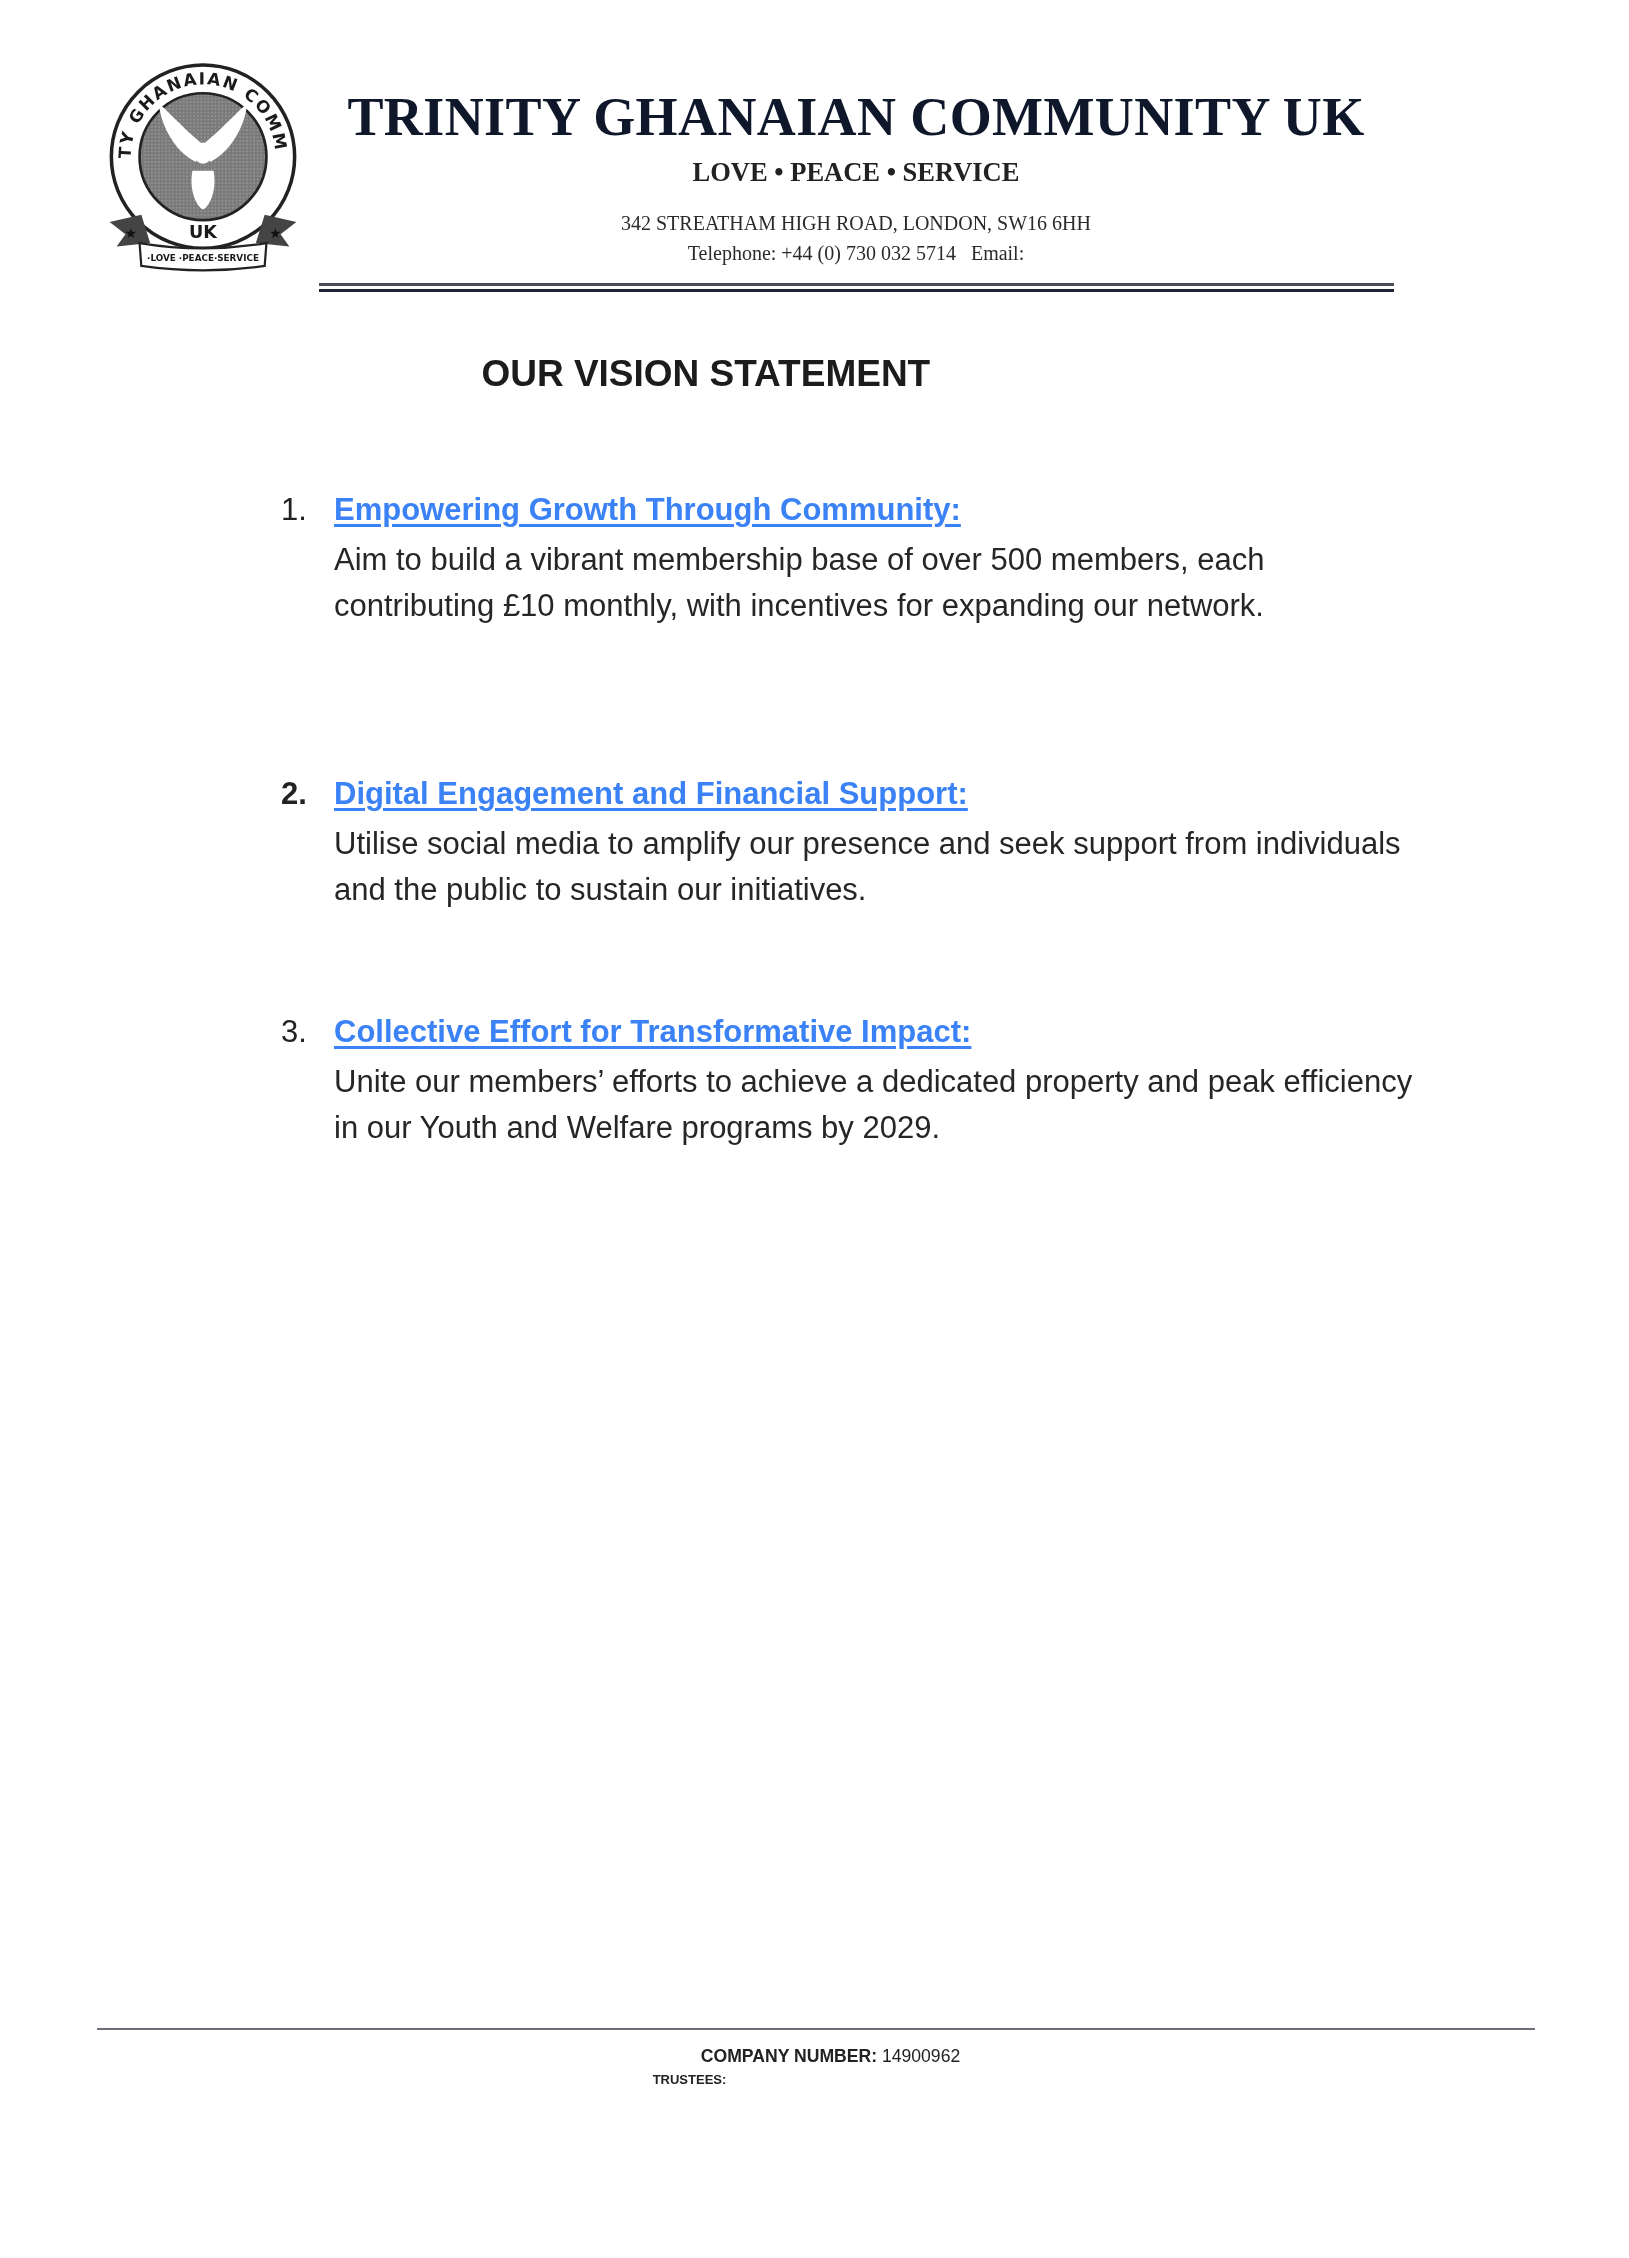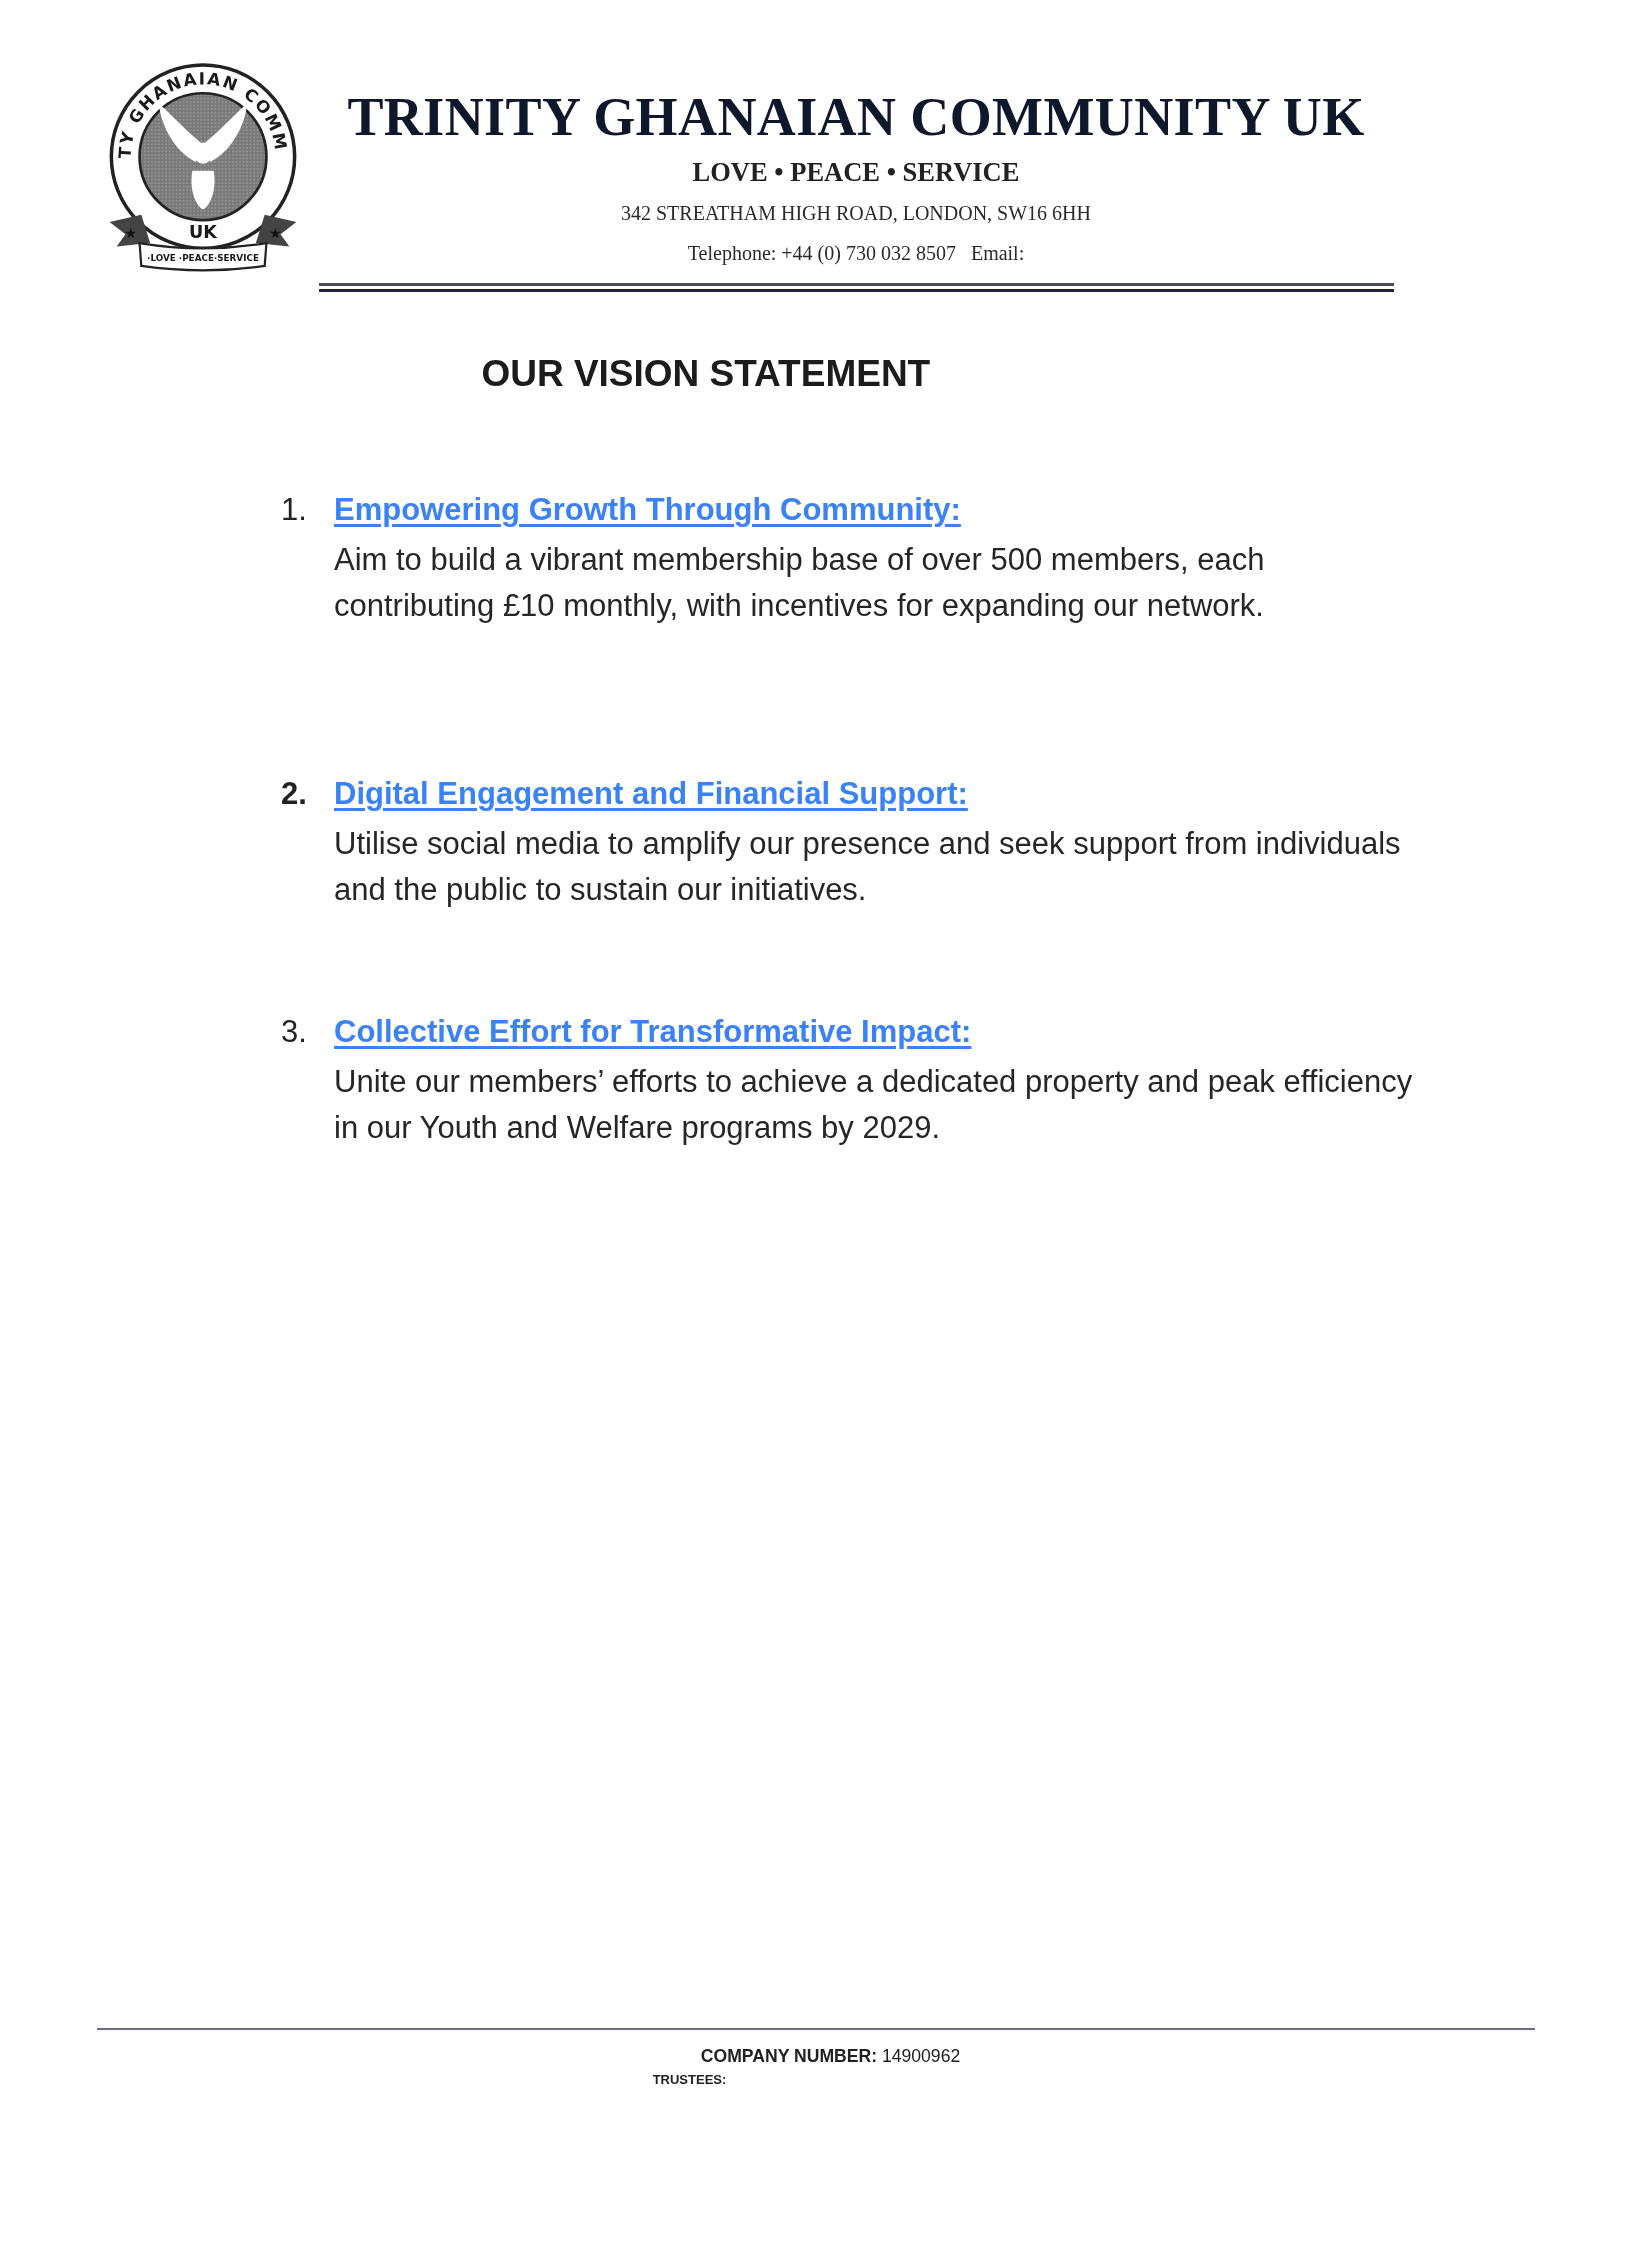--- a/index.html
+++ b/index.html
@@ -49,21 +49,21 @@
       font-weight: bold;
       font-size: 26.5px;
       line-height: 1;
       color: #222;
       white-space: nowrap;
       margin-top: 16px;
     }
     .org-address {
       position: absolute;
       left: 318px;
-      top: 203px;
+      top: 213px;
       width: 1076px;
       text-align: center;
       font-family: "Liberation Serif", serif;
       font-size: 20px;
       line-height: 1;
       color: #2a2a2a;
       white-space: nowrap;
     }
     .org-contact {
       position: absolute;
@@ -218,21 +218,21 @@
     <text x="112" y="204" font-family="DejaVu Sans, sans-serif" font-weight="bold" font-size="20" fill="#1a1a1a" text-anchor="middle">UK</text>
 
     <path d="M40 210 Q 112 222 184 210 L 182 236 Q 112 246 42 236 Z" fill="#fff" stroke="#222" stroke-width="2.5"></path>
     <text x="112" y="230" font-family="DejaVu Sans, sans-serif" font-weight="bold" font-size="10" fill="#1a1a1a" text-anchor="middle">·LOVE ·PEACE·SERVICE</text>
   </svg>
 </div>
 
 <div class="org-name">TRINITY GHANAIAN COMMUNITY UK</div>
 <div class="org-motto">LOVE • PEACE • SERVICE</div>
 <div class="org-address">342 STREATHAM HIGH ROAD, LONDON, SW16 6HH</div>
-<div class="org-contact">Telephone: +44 (0) 730 032 8507   Email:</div>
+<div class="org-contact">Telephone: +44 (0) 730 032 5714   Email:</div>
 <div class="header-rule-1"></div>
 <div class="header-rule-2"></div>
 
 <h1 class="doc-title">OUR VISION STATEMENT</h1>
 
 <section class="vision-item" id="item-1">
   <div class="vision-heading">
     <span class="vision-number">1.</span>
     <span class="vision-heading-text">Empowering Growth Through Community:</span>
   </div>

